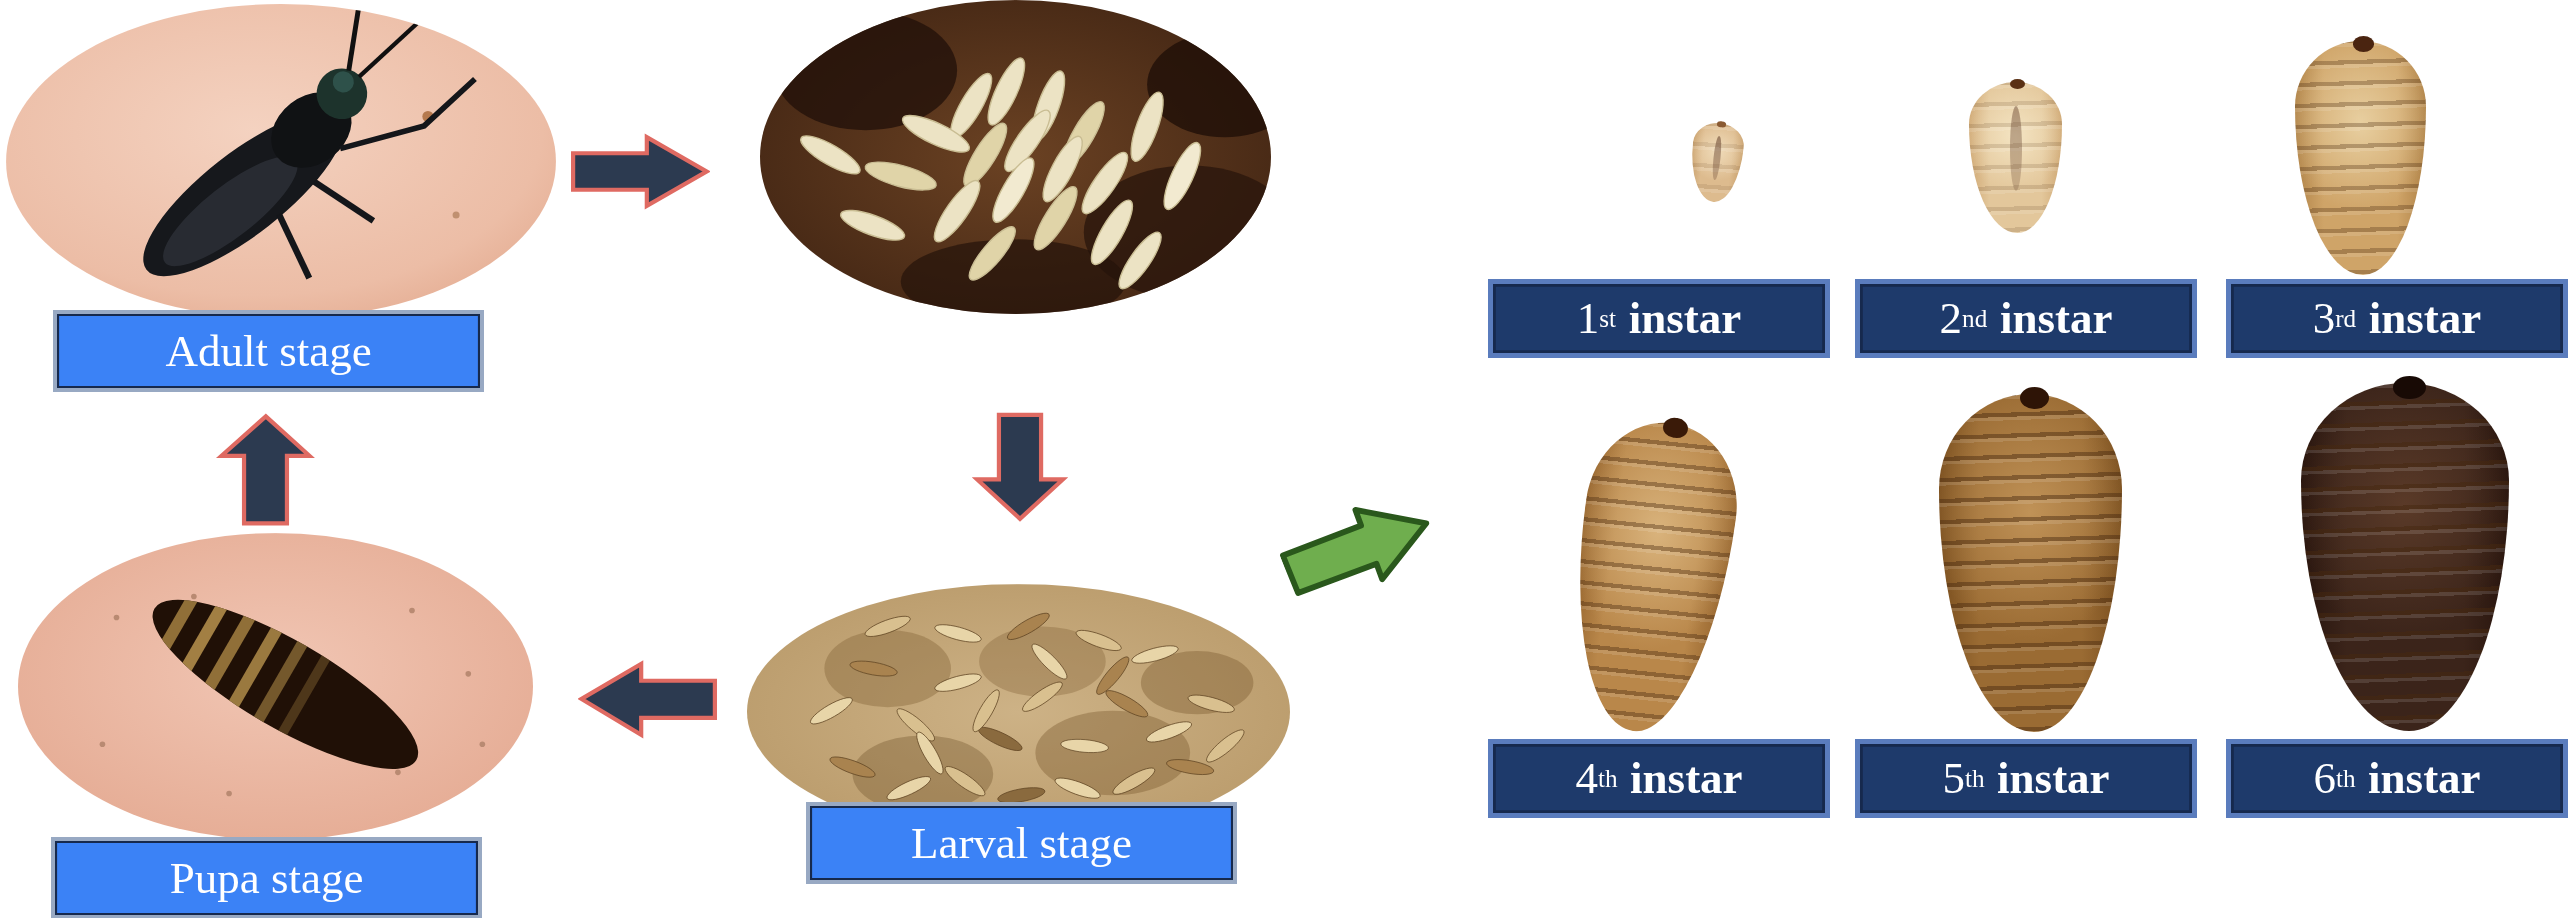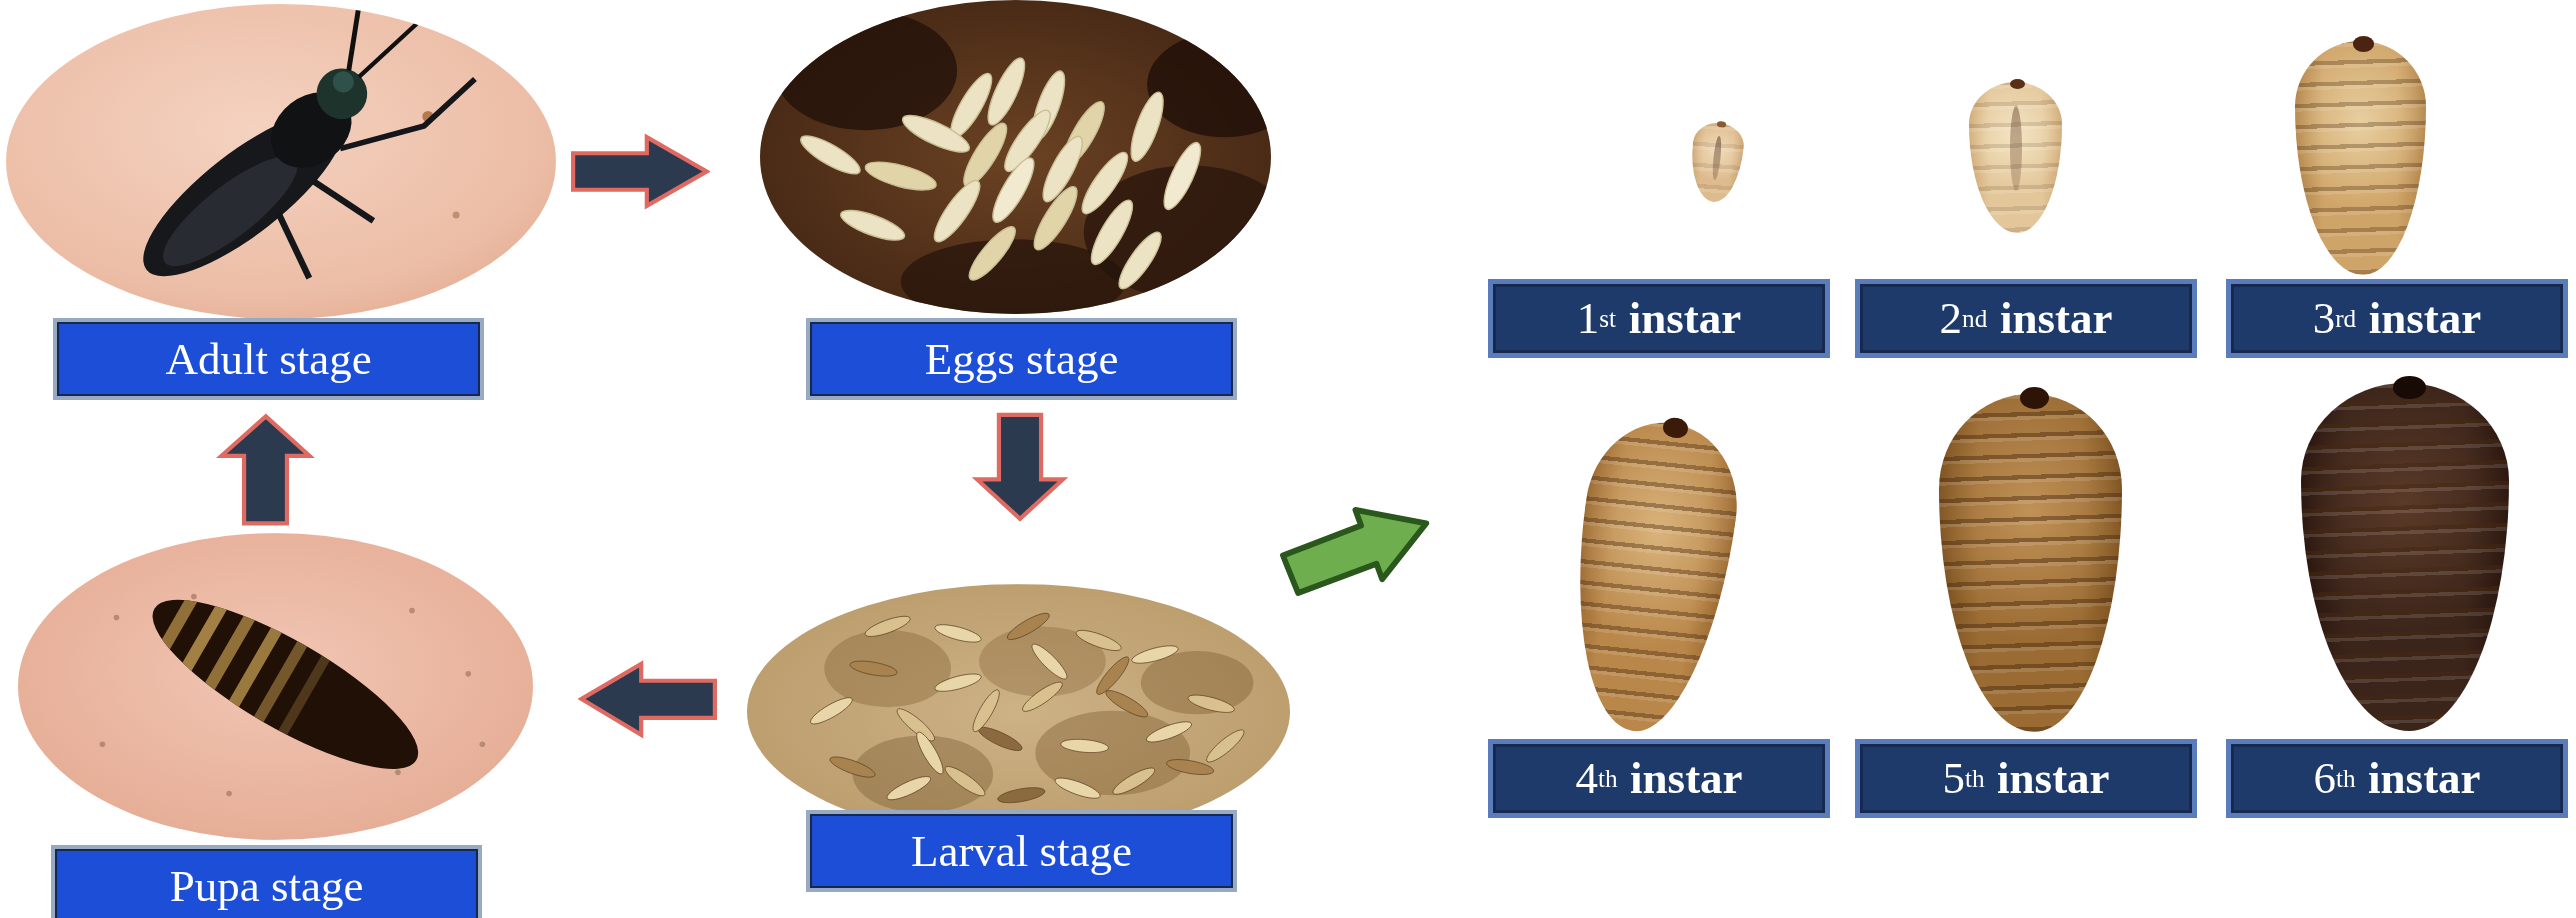--- a/index.html
+++ b/index.html
@@ -10,24 +10,24 @@
   
   .photo{position:absolute;border-radius:50%;overflow:hidden;}
   .photo svg{display:block;width:100%;height:100%;}
   .adult-photo {left:5.6px;   top:4.2px;   width:550px;height:315px;}
   .eggs-photo  {left:760px;top:0px;   width:511px;height:314px;}
   .pupa-photo  {left:17.6px;  top:533px; width:515px;height:307px;}
   .larval-photo{left:747px;top:584px; width:543px;height:255px;}
 
   
   .clabel{position:absolute;box-sizing:border-box;height:82px;width:431px;
-          background:#1d4ed8;border:4.9px solid #98a9c3;
+          background:#3b82f6;border:4.9px solid #98a9c3;
           box-shadow:inset 0 0 0 2.1px #16294d;
           display:flex;align-items:center;justify-content:center;
-          color:#ffffff;font-size:45px;line-height:1;margin-top:8px;}
+          color:#ffffff;font-size:45px;line-height:1;}
   .adult-label {left:53px;  top:310px;}
   .eggs-label  {left:806px;top:310px;}
   .pupa-label  {left:51px;  top:837px;justify-content:center;}
   .larval-label{left:806px;top:802px;text-align:center;}
 
   
   .arrow{position:absolute;}
   .arrow svg{display:block;width:100%;height:100%;}
   .arrow-right{left:571px; top:132px;width:139px;height:79px;}
   .arrow-up   {left:211px; top:412px;width:109px;height:115px;}
@@ -142,23 +142,20 @@
         <ellipse cx="200" cy="250" rx="52" ry="15" transform="rotate(15 200 250)" fill="#e0d4a8"></ellipse>
         <ellipse cx="550" cy="180" rx="52" ry="15" transform="rotate(-70 550 180)"></ellipse>
         <ellipse cx="600" cy="250" rx="52" ry="15" transform="rotate(-65 600 250)" fill="#f2ead0"></ellipse>
         <ellipse cx="160" cy="320" rx="48" ry="14" transform="rotate(20 160 320)"></ellipse>
         <ellipse cx="540" cy="370" rx="48" ry="14" transform="rotate(-55 540 370)"></ellipse>
         <ellipse cx="330" cy="360" rx="48" ry="14" transform="rotate(-50 330 360)" fill="#e0d4a8"></ellipse>
         <ellipse cx="100" cy="220" rx="48" ry="14" transform="rotate(30 100 220)"></ellipse>
       </g>
     </svg>
   </div>
-  <div class="clabel eggs-label">
-    <span>Eggs stage</span>
-  </div>
 
   <div class="photo pupa-photo">
     <svg viewBox="0 0 732 436">
       <defs>
         <radialGradient id="skinP" cx="50%" cy="45%" r="75%">
           <stop offset="0%" stop-color="#f1c6b4"></stop>
             <stop offset="100%" stop-color="#e2a58c"></stop>
         </radialGradient>
         <clipPath id="pupaClip">
             <ellipse cx="380" cy="215" rx="215" ry="62"></ellipse>

